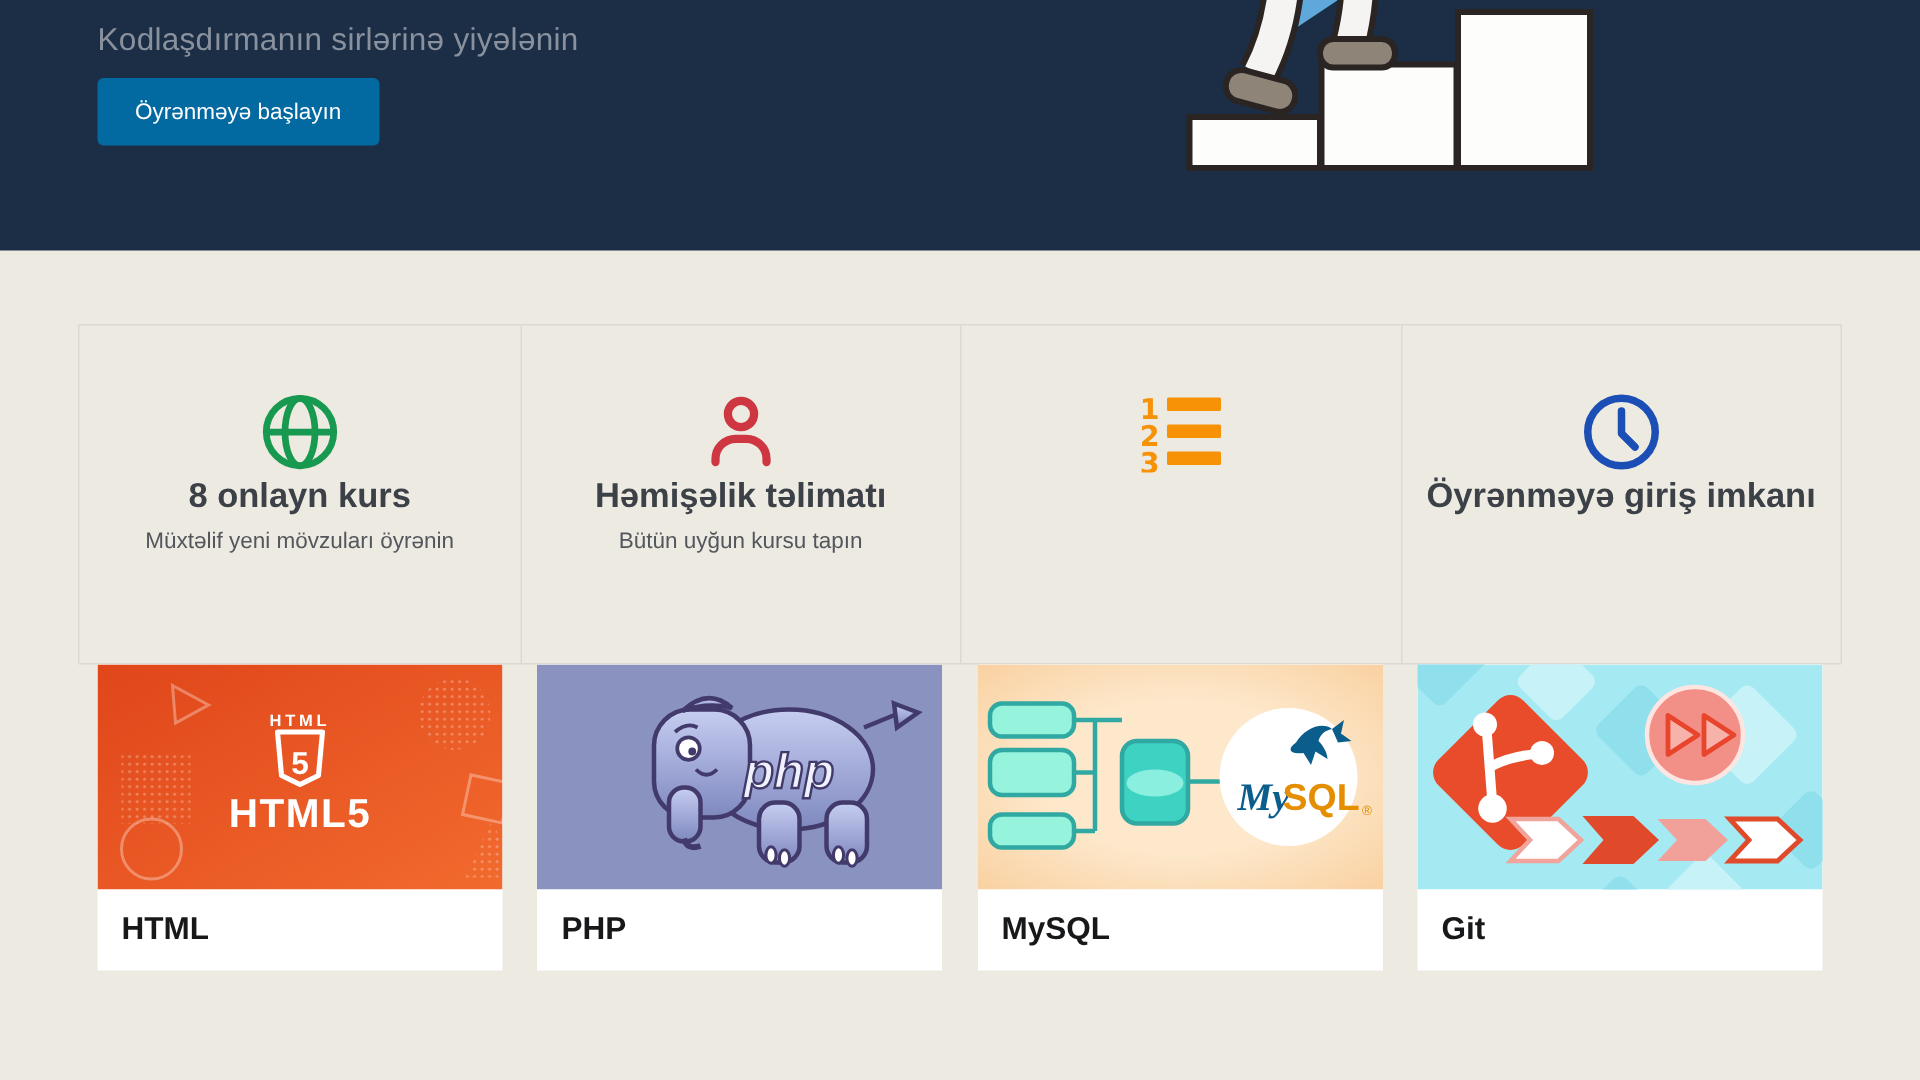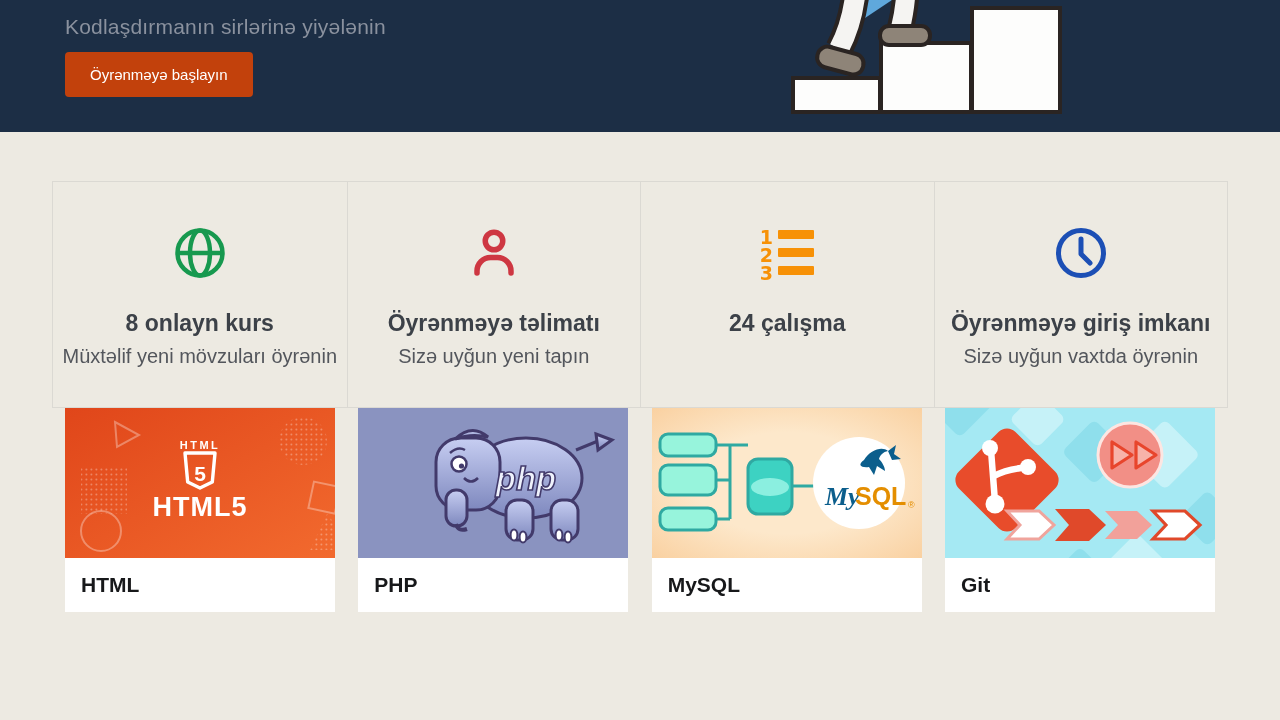--- a/index.html
+++ b/index.html
@@ -1,36 +1,36 @@
 <!DOCTYPE html>
 <html><head>
 <meta charset="utf-8">
 <style>
   * { margin:0; padding:0; box-sizing:border-box; }
   html,body { width:1280px; height:720px; overflow:hidden; }
   body { font-family:"Liberation Sans", sans-serif; background:#EDEAE2; }
 
   
-  .hero { position:relative; height:132px; background:#1C2E45; overflow:hidden; }
+  .hero { position:relative; height:167px; background:#1C2E45; overflow:hidden; }
   .hero-inner { position:absolute; left:65px; top:0; }
   .hero-subtitle { margin-top:15px; font-size:21px; color:#8A919E; letter-spacing:.2px; }
-  .cta { display:inline-block; margin-top:13px; padding:14px 25px; background:#c2410c;
+  .cta { display:inline-block; margin-top:13px; padding:14px 25px; background:#0369a1;
          color:#FFFFFF; font-size:15px; font-family:"Liberation Sans",sans-serif;
          border:none; border-radius:4px; cursor:pointer; }
   .hero-art { position:absolute; left:790px; top:0; width:273px; height:148px; }
 
   
   .features { margin:49px 52px 0; }
   .feature-grid { display:grid; grid-template-columns:repeat(4,1fr);
                   border:1px solid #DBD9D3; height:227px; }
   .feature { text-align:center; padding-top:42px; }
   .feature + .feature { border-left:1px solid #DBD9D3; }
   .feature-icon { height:58px; display:flex; align-items:center; justify-content:center; }
-  .feature h3 { margin-top:28px; font-size:23px; font-weight:600; color:#3C4148; }
-  .feature p  { margin-top:8px; font-size:20px; color:#53565C; }
+  .feature h3 { margin-top:0; font-size:23px; font-weight:600; color:#3C4148; }
+  .feature p  { margin-top:8px; font-size:15px; color:#53565C; }
 
   
   .courses { margin:0 65px; width:1150px; }
   .courses h2 { margin:44px 0 37px; font-size:31px; font-weight:700; color:#0D0D0D; }
   .course-grid { display:grid; grid-template-columns:repeat(4,270px); justify-content:space-between; }
   .course-card { background:#FFFFFF; cursor:pointer; }
   .thumb { display:block; width:270px; height:150px; }
   .course-body { padding:15px 16px; }
   .course-body h4 { font-size:21px; font-weight:700; color:#17181A; }
 </style>
@@ -78,51 +78,49 @@
         <p>Müxtəlif yeni mövzuları öyrənin</p>
       </div>
 
       <div class="feature">
         <div class="feature-icon">
           <svg width="52" height="52" viewBox="0 0 52 52" fill="none" stroke="#CE3742" stroke-width="5.5" stroke-linecap="round">
             <circle cx="26" cy="14" r="8.75"></circle>
             <path d="M9 46 v-2 a13.5 13.5 0 0 1 13.5,-13.5 h7 a13.5 13.5 0 0 1 13.5,13.5 v2"></path>
           </svg>
         </div>
-        <h3>Öyrənməyə təlimatı</h3>
-        <p>Sizə uyğun yeni tapın</p>
+        <h3>Həmişəlik təlimatı</h3>
+        <p>Bütün uyğun kursu tapın</p>
       </div>
 
       <div class="feature">
         <div class="feature-icon">
           <svg width="58" height="54" viewBox="0 0 58 54">
             <g fill="#F79106" font-family="'DejaVu Sans',sans-serif" font-weight="bold" font-size="19" text-anchor="end">
               <text x="15" y="18">1</text>
               <text x="15" y="36">2</text>
               <text x="15" y="54">3</text>
             </g>
             <g fill="#F79106">
               <rect x="20" y="4" width="36" height="9" rx="1"></rect>
               <rect x="20" y="22" width="36" height="9" rx="1"></rect>
               <rect x="20" y="40" width="36" height="9" rx="1"></rect>
             </g>
           </svg>
         </div>
-        <h3>24 çalışma</h3>
       </div>
 
       <div class="feature">
         <div class="feature-icon">
           <svg width="56" height="56" viewBox="0 0 56 56" fill="none" stroke="#1C4FB5" stroke-width="5" stroke-linecap="round" stroke-linejoin="round">
             <circle cx="28" cy="28" r="22.5"></circle>
             <path d="M28 14 V29 L37 38"></path>
           </svg>
         </div>
         <h3>Öyrənməyə giriş imkanı</h3>
-        <p>Sizə uyğun vaxtda öyrənin</p>
       </div>
 
     </div>
   </section>
 
   <section class="courses">
 
     <div class="course-grid">
 
       <article class="course-card">

